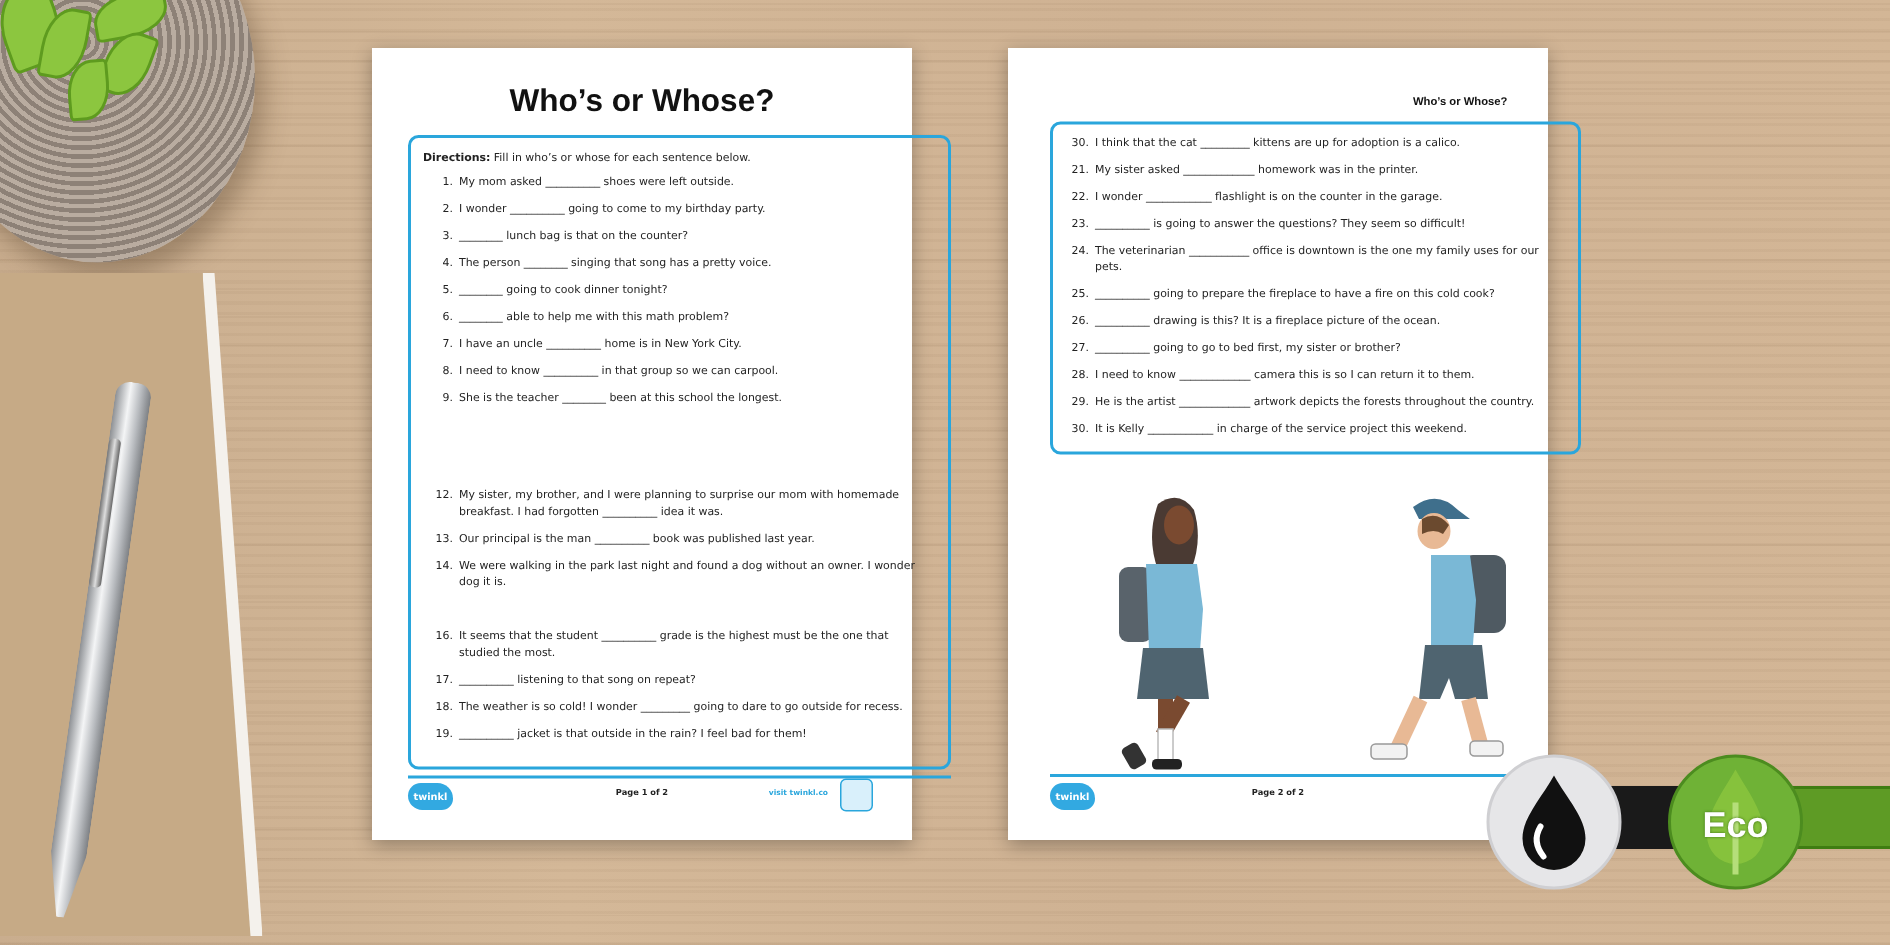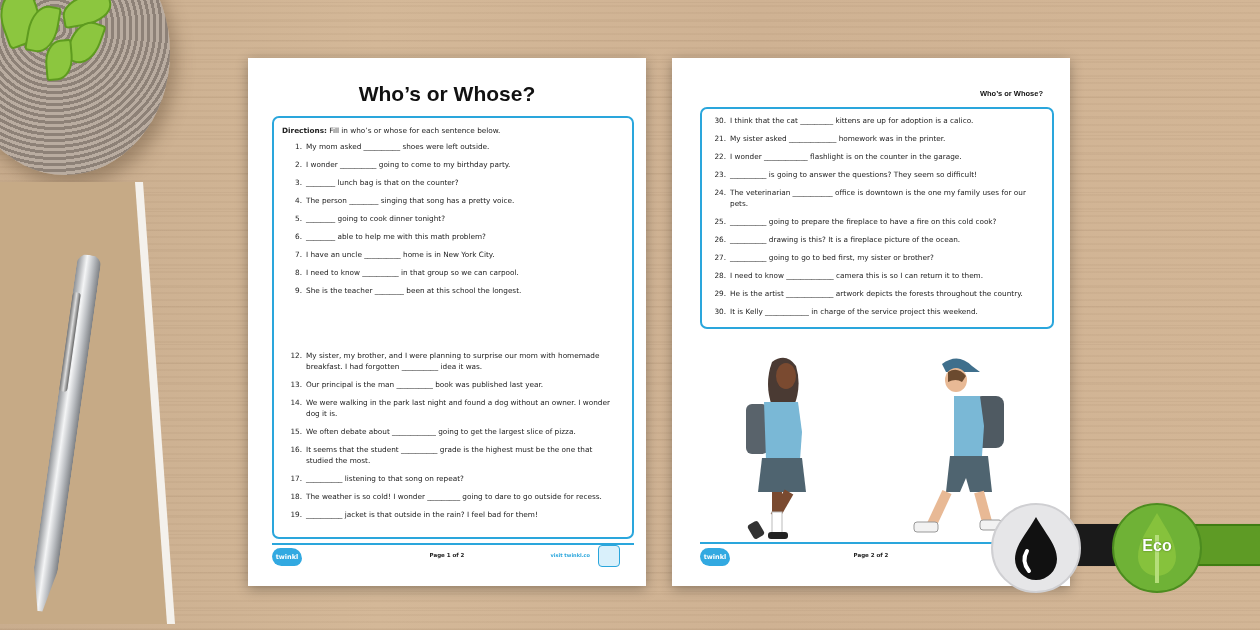--- a/index.html
+++ b/index.html
@@ -15,21 +15,21 @@
   .leaf{position:absolute;background:#8cc63f;border-radius:60% 10% 60% 10%;border:2px solid #5e9b1f}
   .notebook{position:absolute;left:0;top:182px;width:170px;height:442px;background:#c6aa86;
     clip-path:polygon(0 0,140px 0,170px 100%,0 100%);box-shadow:4px 4px 10px rgba(0,0,0,.25)}
   .notebook-edge{position:absolute;left:135px;top:182px;width:40px;height:442px;background:#f4f1ec;
     clip-path:polygon(0 0,8px 0,40px 100%,32px 100%)}
   .pen{position:absolute;left:78px;top:255px;width:24px;height:360px;transform:rotate(8deg);transform-origin:top center;
     background:linear-gradient(90deg,#8c8f93,#f4f5f6 40%,#b9bcc0 70%,#7c7f83);border-radius:10px 10px 4px 4px;
     clip-path:polygon(0 0,100% 0,100% 88%,60% 100%,40% 100%,0 88%)}
   .pen-clip{position:absolute;left:66px;top:292px;width:8px;height:100px;background:linear-gradient(90deg,#777,#ddd,#666);transform:rotate(8deg);border-radius:3px}
 
-  .page{position:absolute;top:58px;width:398px;height:528px;background:#fff;box-shadow:0 3px 12px rgba(0,0,0,.3)}
+  .page{position:absolute;top:32px;width:360px;height:528px;background:#fff;box-shadow:0 3px 12px rgba(0,0,0,.3)}
   .p1{left:248px}.p2{left:672px}
   .title{position:absolute;top:24px;left:0;width:100%;text-align:center;font-family:"Liberation Sans",sans-serif;font-weight:bold;font-size:21px;color:#111}
   .box{position:absolute;border:2px solid #2aa6dc;border-radius:7px}
   .p1 .box{left:24px;top:58px;width:362px;height:423px}
   .p2 .box{left:28px;top:49px;width:354px;height:222px}
   .directions{position:absolute;left:8px;top:8px;font-size:7.3px;color:#222}
   .directions b{font-weight:bold}
   .q{position:absolute;font-size:7.3px;color:#222;line-height:11px;width:335px}
   .q .n{position:absolute;left:0;width:20px;text-align:right}
   .q .t{display:block;margin-left:24px}
@@ -39,21 +39,21 @@
   .pageno{position:absolute;top:494px;left:0;width:100%;text-align:center;font-size:5.5px;font-weight:bold;color:#222}
   .visit{position:absolute;right:56px;top:494px;font-size:5px;color:#2aa6dc;font-weight:bold}
   .badge{position:absolute;right:26px;top:487px;width:22px;height:22px;border:1.5px solid #2aa6dc;border-radius:4px;background:#d9f0fb}
   .kid{position:absolute}
   .ground{position:absolute;left:28px;top:484px;width:354px;height:2px;background:#2aa6dc}
 
   .ink-band{position:absolute;left:1030px;top:524px;width:230px;height:42px;background:#1a1a1a}
   .eco-band{position:absolute;left:1160px;top:524px;width:100px;height:42px;background:#5e9b25;border-top:2px solid #3f7d12;border-bottom:2px solid #3f7d12}
   .ink-circle{position:absolute;left:991px;top:503px;width:90px;height:90px;border-radius:50%;background:#e6e6e8;border:2px solid #cfcfd2}
   .eco-circle{position:absolute;left:1112px;top:503px;width:90px;height:90px;border-radius:50%;background:#6fb236;border:2px solid #4c8c1f}
-  .eco-text{position:absolute;left:0;top:32px;width:100%;text-align:center;color:#fff;font-family:"Liberation Sans",sans-serif;font-weight:bold;font-size:16px;text-shadow:0 0 2px #3b6d12}
+  .eco-text{position:absolute;left:0;top:32px;width:100%;text-align:center;color:#fff;font-family:"Liberation Sans",sans-serif;font-weight:bold;font-size:24px;text-shadow:0 0 2px #3b6d12}
 </style>
 </head>
 <body>
 
 <div class="pot"></div>
 <div class="leaf" style="left:0;top:-10px;width:40px;height:55px;transform:rotate(-20deg)"></div>
 <div class="leaf" style="left:28px;top:5px;width:30px;height:48px;transform:rotate(10deg)"></div>
 <div class="leaf" style="left:62px;top:-5px;width:50px;height:30px;transform:rotate(-10deg)"></div>
 <div class="leaf" style="left:70px;top:20px;width:30px;height:45px;transform:rotate(20deg)"></div>
 <div class="leaf" style="left:45px;top:40px;width:28px;height:40px;transform:rotate(-5deg)"></div>
@@ -107,24 +107,20 @@
         <span class="n">12.</span>
         <span class="t">My sister, my brother, and I were planning to surprise our mom with homemade breakfast. I had forgotten __________ idea it was.</span>
       </div>
     <div class="q" style="left:8px;top:261px">
         <span class="n">13.</span>
         <span class="t">Our principal is the man __________ book was published last year.</span>
       </div>
     <div class="q" style="left:8px;top:279px">
         <span class="n">14.</span>
         <span class="t">We were walking in the park last night and found a dog without an owner. I wonder dog it is.</span>
-      </div>
-    <div class="q" style="left:8px;top:308px">
-        <span class="n">15.</span>
-        <span class="t">We often debate about ____________ going to get the largest slice of pizza.</span>
       </div>
     <div class="q" style="left:8px;top:326px">
         <span class="n">16.</span>
         <span class="t">It seems that the student __________ grade is the highest must be the one that studied the most.</span>
       </div>
     <div class="q" style="left:8px;top:355px">
         <span class="n">17.</span>
         <span class="t">__________ listening to that song on repeat?</span>
       </div>
     <div class="q" style="left:8px;top:373px">

